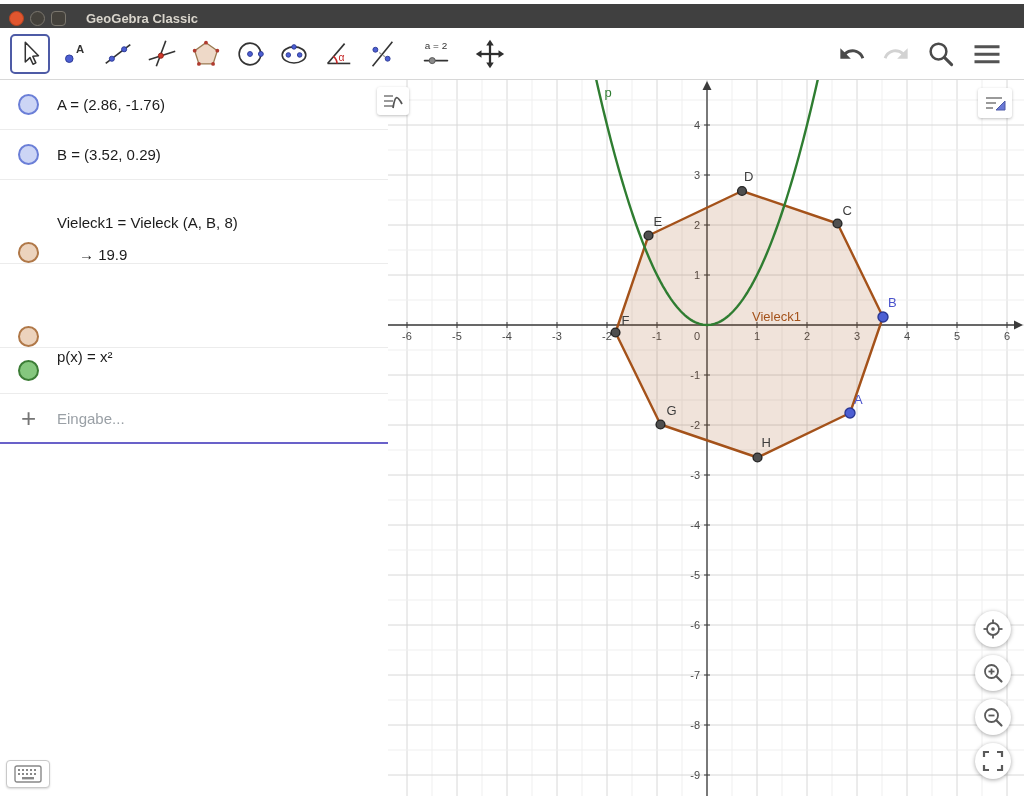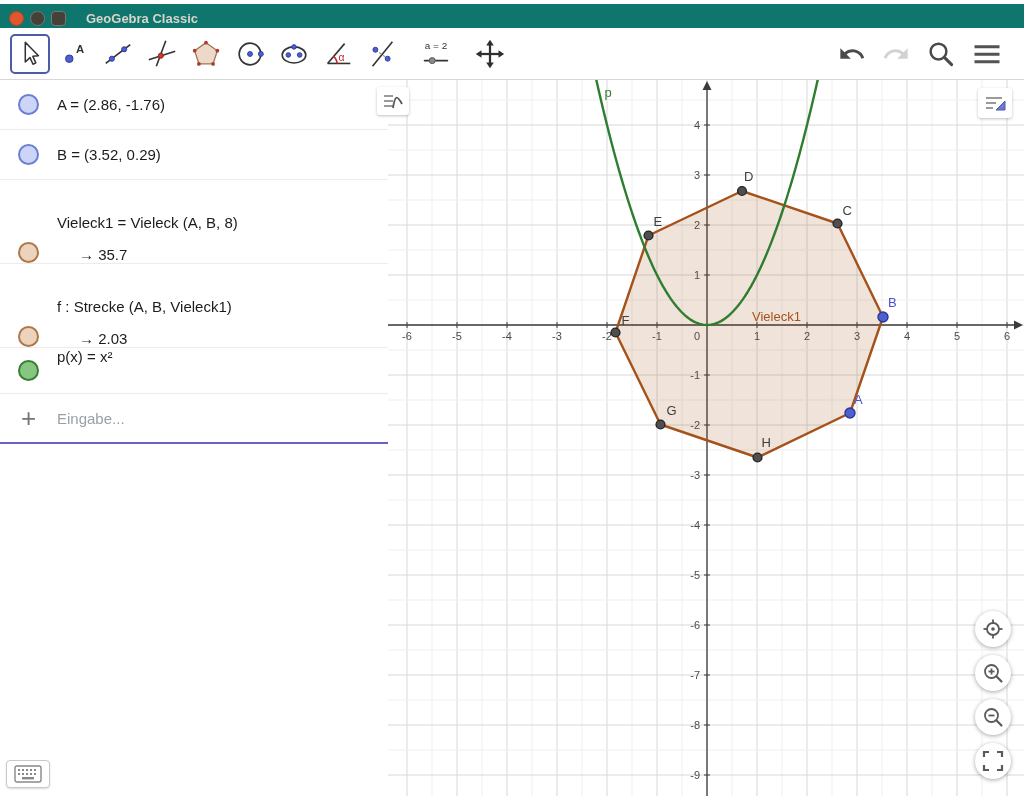--- a/index.html
+++ b/index.html
@@ -1,19 +1,19 @@
 <!DOCTYPE html>
 <html><head>
 <meta charset="utf-8">
 <style>
   *{box-sizing:border-box;margin:0;padding:0}
   html,body{width:1024px;height:796px;overflow:hidden;background:#fff;
     font-family:"Liberation Sans",sans-serif;position:relative}
   
-  .titlebar{position:absolute;top:4px;left:0;width:1024px;height:28px;background:#0f766e;
+  .titlebar{position:absolute;top:4px;left:0;width:1024px;height:28px;background:#404040;
     display:flex;align-items:center;padding-left:9px}
   .winbtn{width:15px;height:15px;border-radius:50%;margin-right:6px;flex:none}
   .wb-close{background:#e0562f;border:1px solid #b8431f}
   .wb-min{background:#44413b;border:1px solid #7a766d}
   .wb-max{background:#44413b;border:1px solid #7a766d;border-radius:4px}
   .apptitle{color:#d9d5cc;font-size:13px;font-weight:bold;margin-left:14px}
   
   .toolbar{position:absolute;top:28px;left:0;width:1024px;height:52px;background:#fff;
     border-bottom:1px solid #d8d8d8;display:flex;align-items:center;padding:0 8px}
   .tool{width:40px;height:40px;border-radius:5px;border:2px solid transparent;
@@ -223,33 +223,29 @@
     <div class="atext">B = (3.52, 0.29)</div>
     <span class="kebab">⋮</span>
   </div>
 
   <div class="arow tall">
     <div class="marble-col">
         <span class="marble m-tan"></span>
       </div>
     <div class="atext2">
       <div>Vieleck1 = Vieleck (A, B, 8)</div>
-      <div class="aval">→ 35.7</div>
+      <div class="aval">→ 19.9</div>
     </div>
     <span class="kebab">⋮</span>
   </div>
 
   <div class="arow tall">
     <div class="marble-col">
         <span class="marble m-tan"></span>
       </div>
-    <div class="atext2">
-      <div>f : Strecke (A, B, Vieleck1)</div>
-      <div class="aval">→ 2.03</div>
-    </div>
     <span class="kebab">⋮</span>
   </div>
 
   <div class="arow h46">
     <div class="marble-col">
         <span class="marble m-green"></span>
       </div>
     <div class="atext">p(x) = x²</div>
     <span class="kebab">⋮</span>
   </div>

